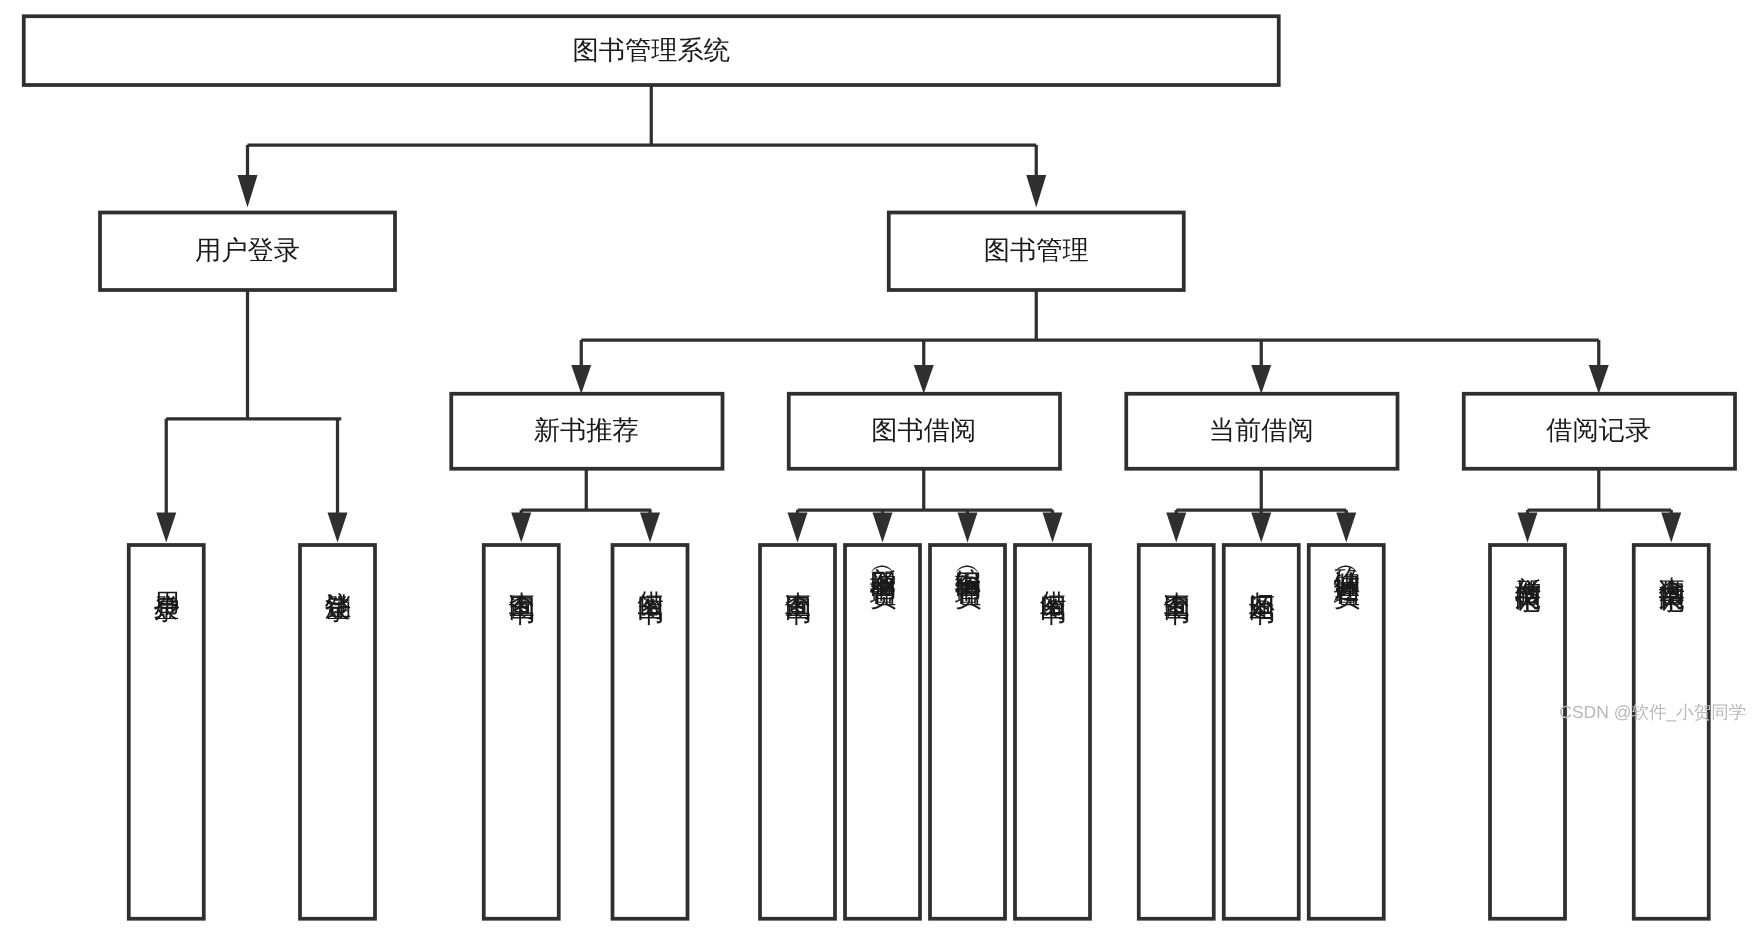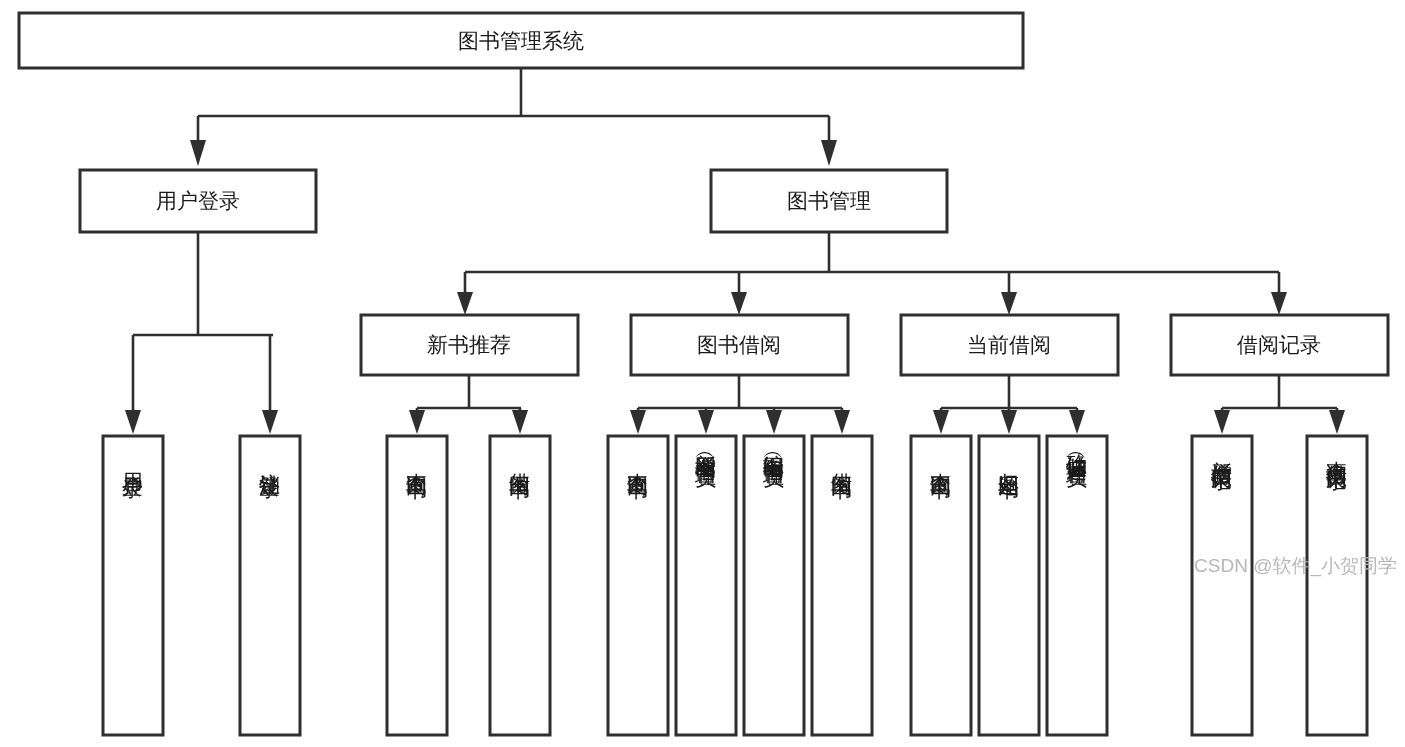--- a/index.html
+++ b/index.html
@@ -56,21 +56,21 @@
     writing-mode: vertical-rl;
     text-orientation: upright;
     text-anchor: middle;
     letter-spacing: 2px;
   }
   .watermark {
     position: absolute;
     right: 8px;
     bottom: 4px;
     font-family: "Liberation Sans", sans-serif;
-    font-size: 19px;
+    font-size: 14px;
     color: #b8b8b8;
     white-space: nowrap;
     pointer-events: none;
     margin-left: 12px;
   }
 </style>
 </head>
 <body>
 
 <div id="diagram-root">

